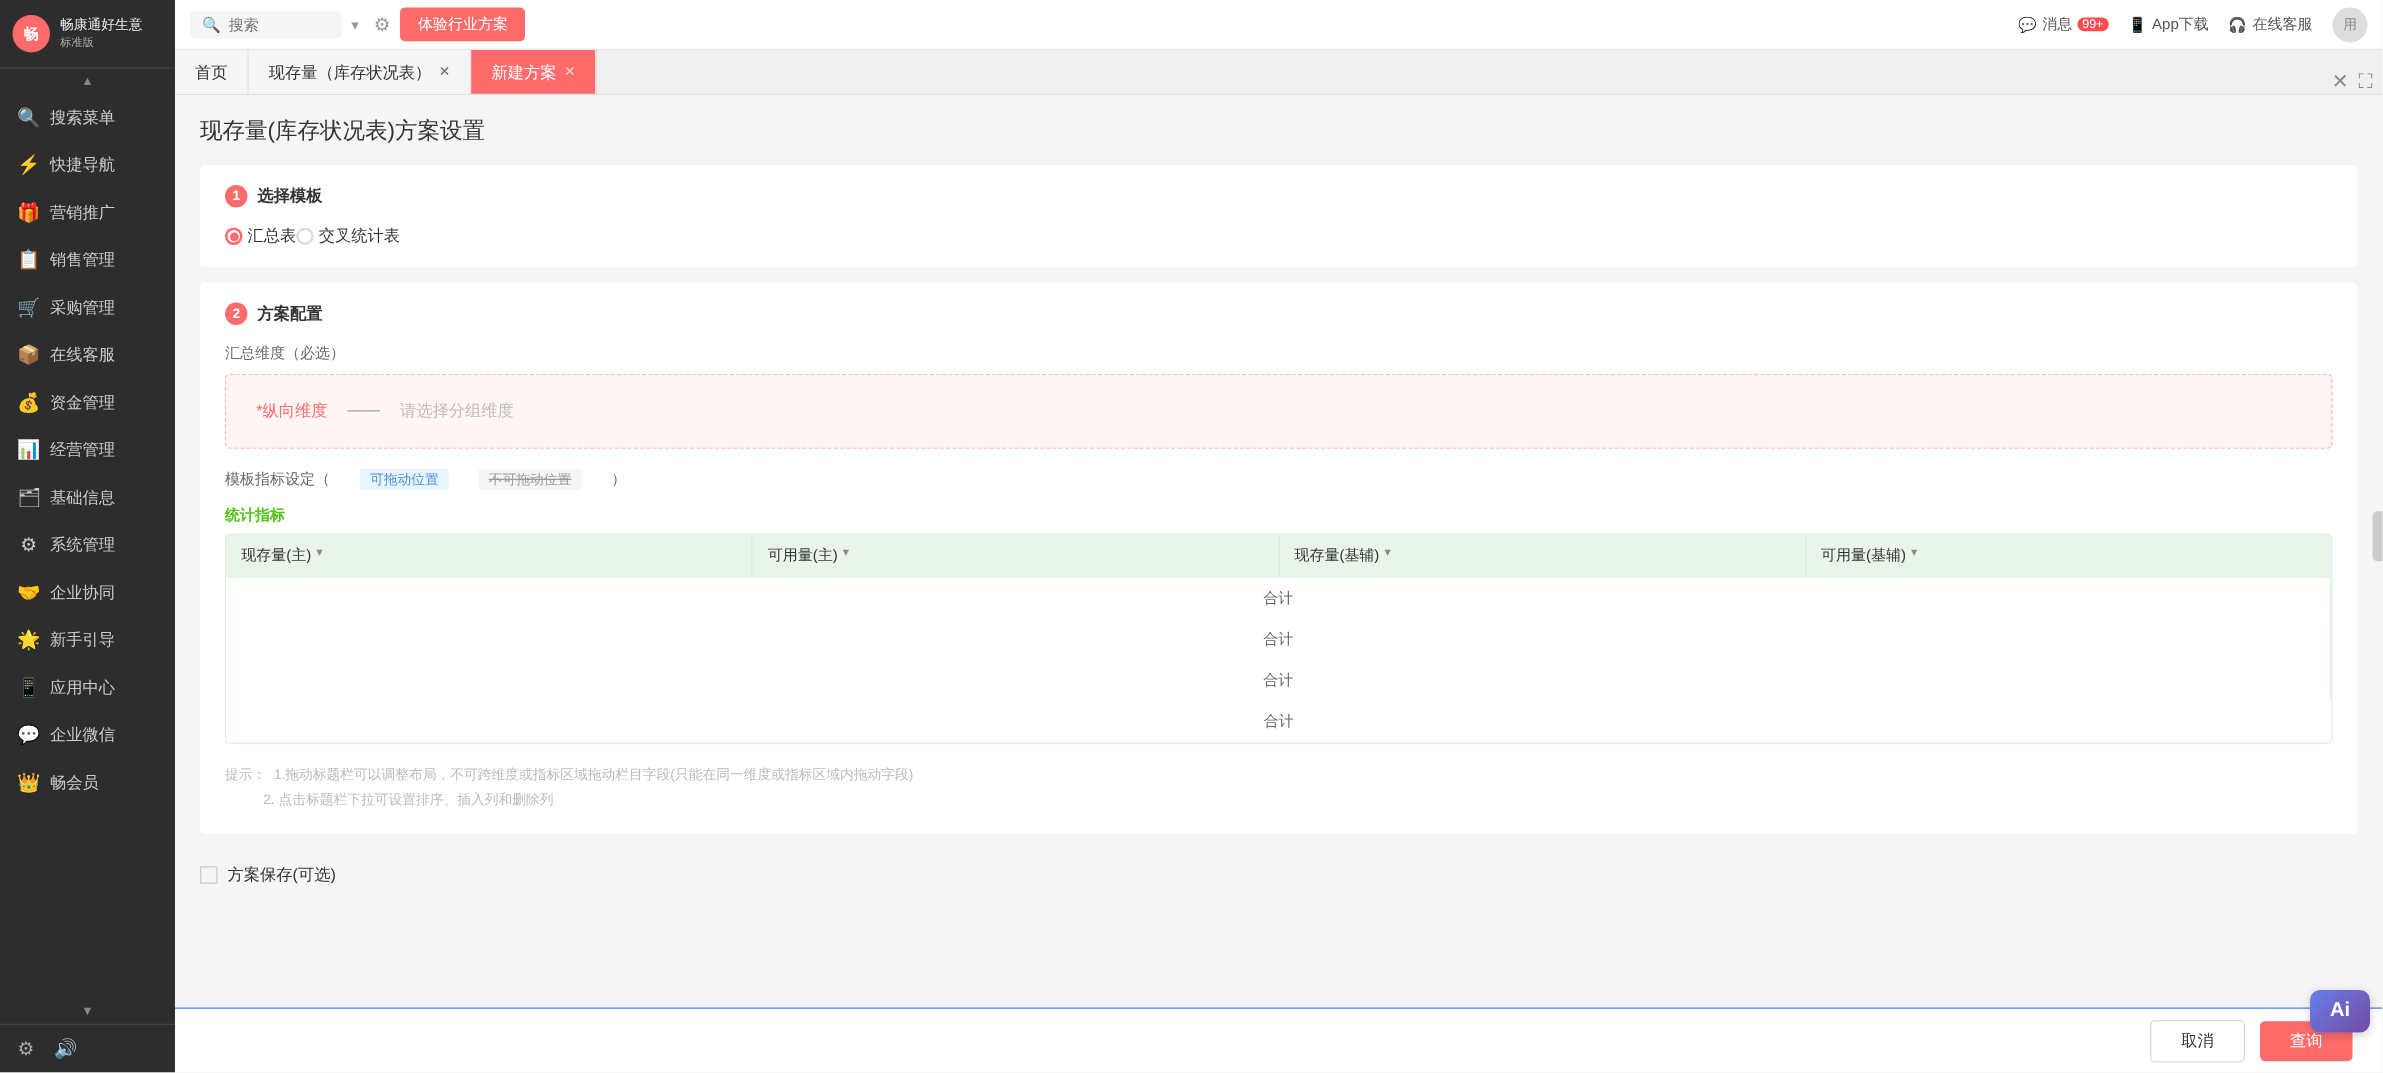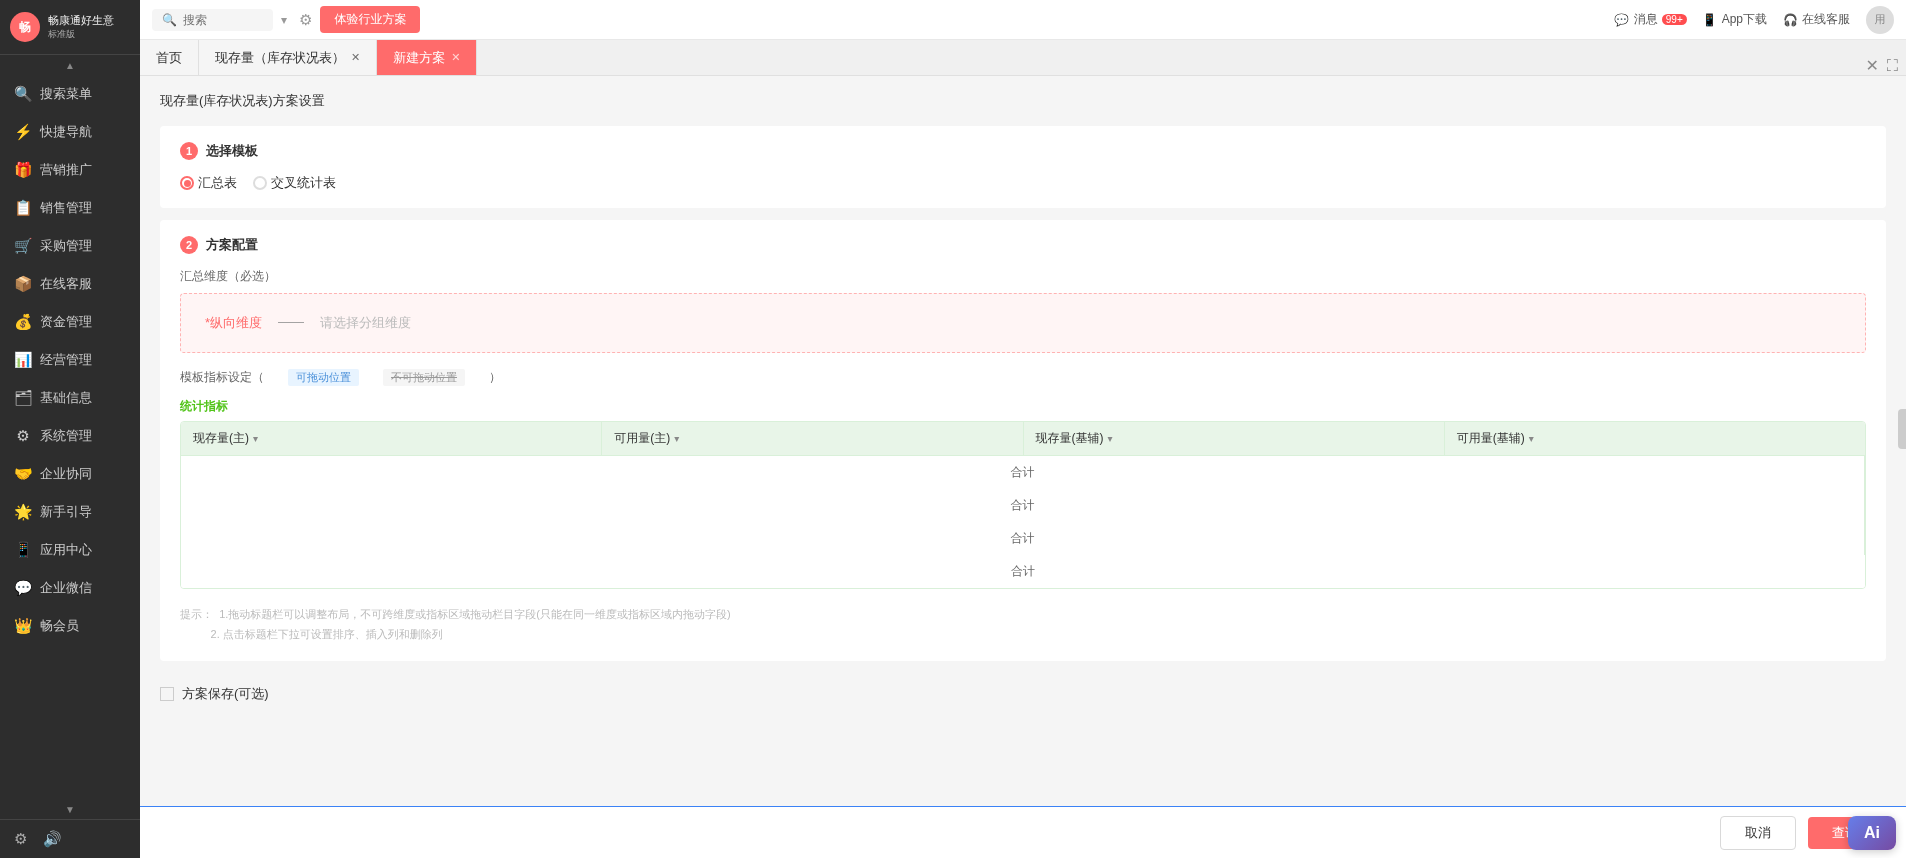--- a/index.html
+++ b/index.html
@@ -141,21 +141,21 @@
 
     
     .content {
       flex: 1;
       overflow-y: auto;
       background: #f5f5f5;
       padding: 16px 20px;
     }
 
     .page-title {
-      font-size: 13px; color: #333; margin-bottom: 16px;
+      font-size: 18px; color: #333; margin-bottom: 16px;
     }
 
     .section {
       background: white;
       border-radius: 4px;
       padding: 16px 20px;
       margin-bottom: 12px;
     }
 
     .section-header {
@@ -164,21 +164,21 @@
     .section-num {
       width: 18px; height: 18px;
       background: #ff6b6b; color: white;
       border-radius: 50%; font-size: 11px;
       display: flex; align-items: center; justify-content: center;
       font-weight: bold;
     }
     .section-title { font-size: 13px; font-weight: bold; color: #333; }
 
     
-    .radio-group { display: flex; align-items: center; gap: 16px; }
+    .radio-group { display: flex; align-items: center; }
     .radio-item { display: flex; align-items: center; gap: 4px; cursor: pointer; font-size: 13px; color: #333; }
     .radio-circle {
       width: 14px; height: 14px; border-radius: 50%;
       border: 2px solid #ddd;
       display: flex; align-items: center; justify-content: center;
     }
     .radio-circle.checked { border-color: #ff6b6b; }
     .radio-circle.checked::after {
       content: ''; width: 7px; height: 7px;
       background: #ff6b6b; border-radius: 50%;
@@ -226,21 +226,21 @@
       overflow: hidden;
     }
     .stats-table-header {
       display: flex; background: #e8f5e8;
     }
     .stats-col {
       flex: 1;
       padding: 8px 12px;
       font-size: 12px; color: #333;
       border-right: 1px solid #d9f0d9;
-      display: flex; align-items: center; gap: 4px;
+      display: flex; align-items: flex-start; gap: 4px;
     }
     .stats-col:last-child { border-right: none; }
     .stats-col-arrow { color: #888; font-size: 10px; cursor: pointer; }
     .stats-table-body {
       display: flex;
       background: white;
       border-top: 1px solid #d9f0d9;
       flex-direction: column;
     }
     .stats-cell {
@@ -546,15 +546,15 @@
       <span class="save-label">方案保存(可选)</span>
     </div>
   </div>
 
   <div class="bottom-bar">
     <button class="btn-cancel">取消</button>
     <button class="btn-query">查询</button>
   </div>
 </div>
 
-<div class="ai-button" style="position:fixed;bottom:8px;right:10px;">Ai</div>
+<div class="ai-button" style="position:fixed;bottom:32px;right:10px;">Ai</div>
 
 <div class="right-handle" style="position:fixed;right:0;top:50%;transform:translateY(-50%);width:8px;height:40px;background:#ccc;border-radius:4px 0 0 4px;"></div>
 
 </body></html>

